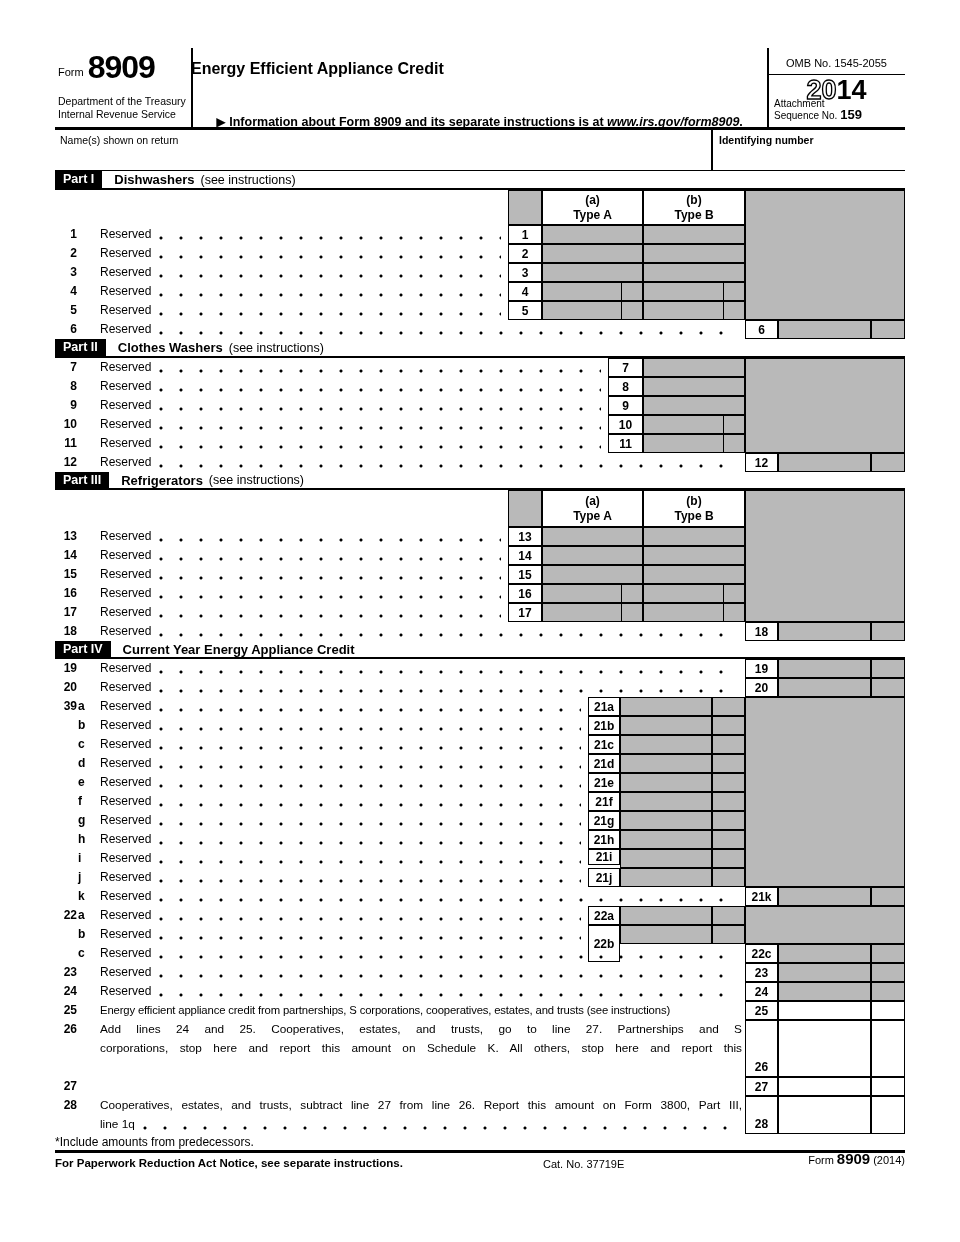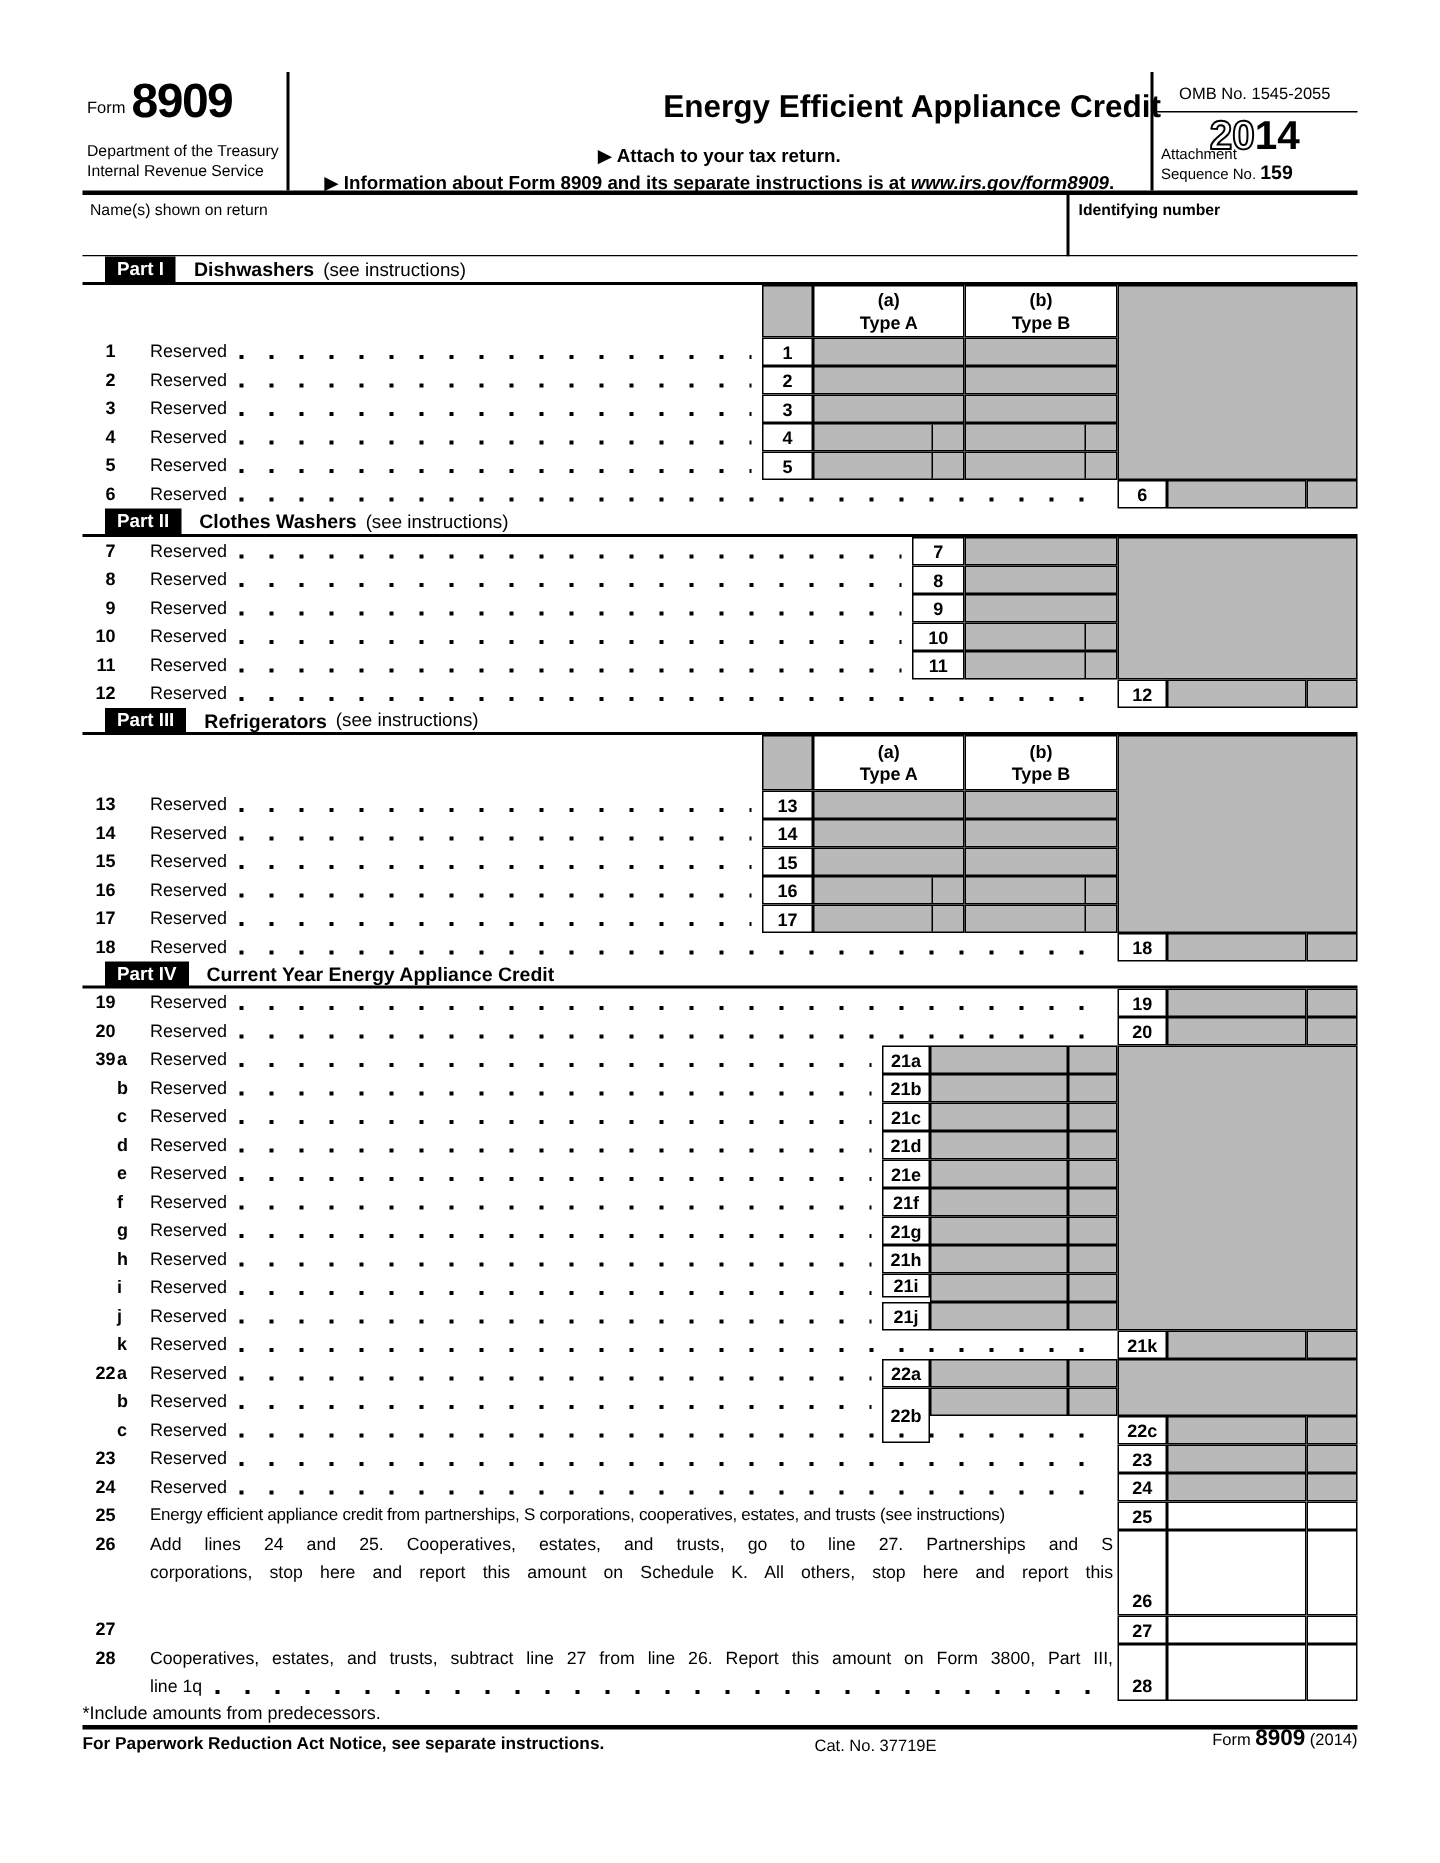--- a/index.html
+++ b/index.html
@@ -6,40 +6,40 @@
   .page{position:relative;width:960px;height:1242px;background:#fff;color:#000;
         font-family:"Liberation Sans","DejaVu Sans",sans-serif;overflow:hidden;}
   .abs{position:absolute;}
   .hline{position:absolute;background:#000;}
   .vline{position:absolute;background:#000;width:2px;}
   
   .form-id{left:58px;top:52px;display:flex;align-items:flex-end;}
   .form-word{font-size:11px;margin:0 4px 4px 0;}
   .form-no{font-size:32px;font-weight:bold;letter-spacing:-1px;line-height:30px;}
   .dept{left:58px;top:95px;font-size:10.5px;line-height:12.5px;}
-  .main-title{position:absolute;left:191px;top:60px;width:583px;text-align:right;
-              font-size:21px;font-weight:bold;}
+  .main-title{position:absolute;left:191px;top:60px;width:583px;text-align:left;
+              font-size:16px;font-weight:bold;}
   .attach-line{position:absolute;left:191px;top:96px;width:577px;text-align:center;
                font-size:12.5px;font-weight:bold;}
   .info-line{position:absolute;left:191px;top:114px;width:577px;text-align:center;
              font-size:12.5px;font-weight:bold;}
   .info-line .url{font-style:italic;}
   .omb{position:absolute;left:768px;top:57px;width:137px;text-align:center;font-size:11px;}
   .year{position:absolute;left:768px;top:77px;width:137px;text-align:center;
         font-size:27px;font-weight:bold;line-height:26px;}
   .year .outline{color:#fff;-webkit-text-stroke:1.3px #000;text-shadow:0 0 1px #000;}
   .attach-seq{position:absolute;left:774px;top:98px;font-size:10px;line-height:11px;text-align:left;}
   .seq-no{font-size:13px;font-weight:bold;}
   .name-label{position:absolute;left:60px;top:134px;font-size:10.5px;}
   .id-label{position:absolute;left:719px;top:134px;font-size:10.5px;font-weight:bold;}
   
   .part-bar{position:absolute;left:55px;width:850px;display:flex;align-items:center;
             border-bottom:2px solid #000;box-sizing:border-box;background:#fff;}
   .part-chip{background:#000;color:#fff;font-weight:bold;font-size:12.5px;
-             padding:1px 8px 2px 8px;margin-right:12px;white-space:nowrap;margin-left:15px;}
+             padding:1px 8px 2px 8px;margin-right:12px;white-space:nowrap;}
   .part-title{font-weight:bold;font-size:13px;white-space:nowrap;}
   .part-note{font-size:12.5px;margin-left:6px;white-space:nowrap;}
   
   .rowlab{position:absolute;display:flex;align-items:flex-start;font-size:12px;line-height:19px;}
   .num-main{display:inline-block;width:22px;text-align:right;font-weight:bold;flex:none;}
   .num-sub{display:inline-block;width:13px;font-weight:bold;flex:none;padding-left:1px;}
   .row-label{margin-left:9px;white-space:nowrap;}
   .cond{font-size:11.3px;letter-spacing:-0.15px;}
   .leader{flex:1;height:4px;align-self:flex-end;margin:0 4px 4px 8px;
           background-image:radial-gradient(circle at 2px 2px,#000 1.4px,transparent 1.7px);
@@ -72,21 +72,20 @@
     <span class="form-word">Form</span>
       <span class="form-no">8909</span>
   </div>
   <div class="abs dept">
     <div>Department of the Treasury</div>
     <div>Internal Revenue Service</div>
   </div>
   <div class="vline" style="left:191px;top:48px;height:79px;"></div>
   <div class="vline" style="left:767px;top:48px;height:79px;"></div>
   <div class="main-title">Energy Efficient Appliance Credit</div>
-  <div class="attach-line">▶ Attach to your tax return.</div>
   <div class="info-line"><span>▶ Information about Form 8909 and its separate instructions is at </span><span class="url">www.irs.gov/form8909</span><span>.</span></div>
   <div class="omb">OMB No. 1545-2055</div>
   <div class="hline" style="left:768px;top:74px;width:137px;height:1px;"></div>
   <div class="year"><span class="outline">20</span><span>14</span></div>
   <div class="attach-seq">
     <div>Attachment</div>
     <div><span>Sequence No. </span><span class="seq-no">159</span></div>
   </div>
   <div class="hline" style="left:55px;top:127px;width:850px;height:3px;"></div>
 

